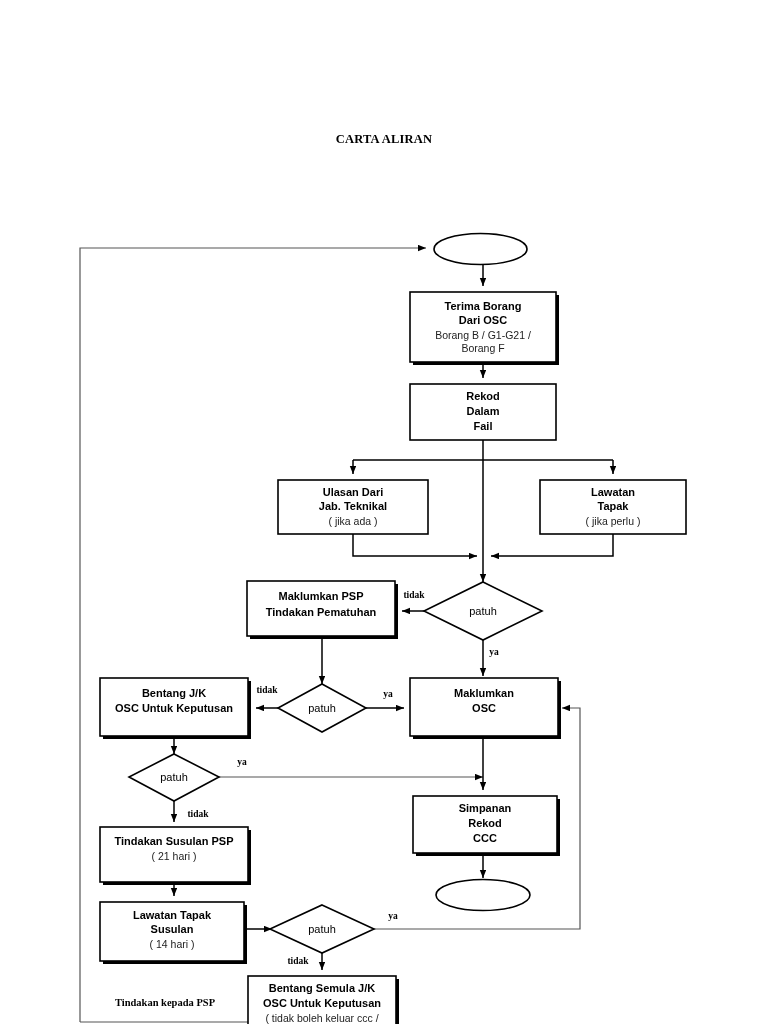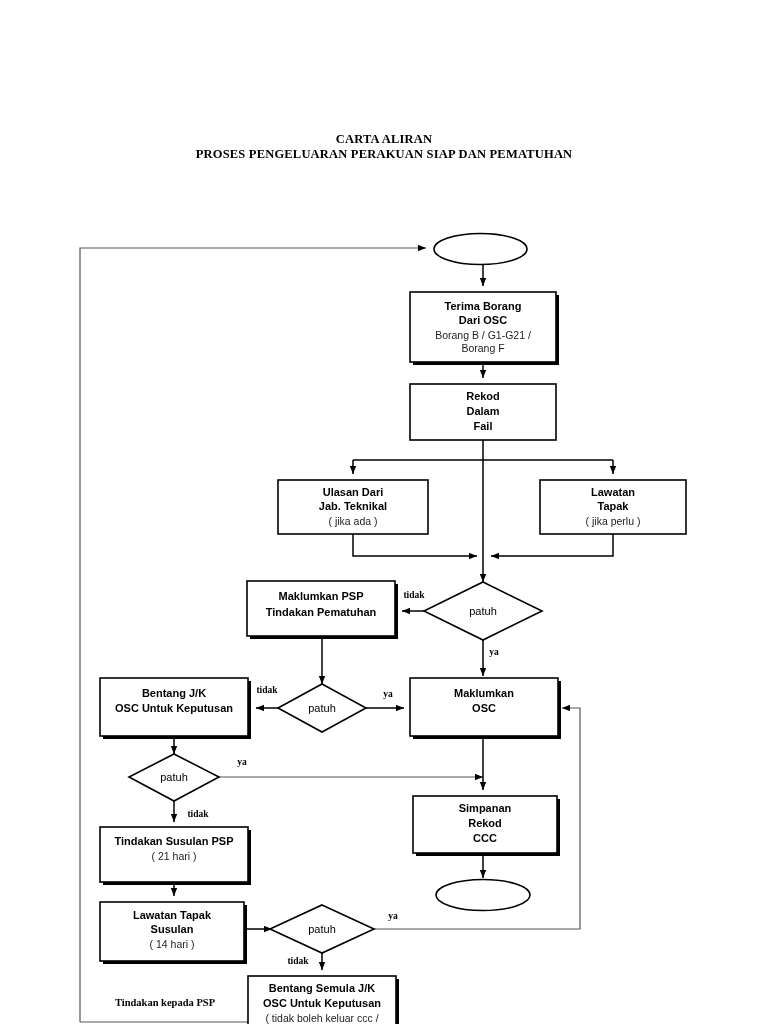--- a/index.html
+++ b/index.html
@@ -112,21 +112,20 @@
     dominant-baseline: middle;
   }
 </style>
 </head>
 <body>
 
 <div id="page">
 
   <div class="title-block">
     <div>CARTA ALIRAN</div>
-    <div>PROSES PENGELUARAN PERAKUAN SIAP DAN PEMATUHAN</div>
   </div>
 
   <svg id="flow" viewBox="0 0 768 1024">
     <defs>
       <marker id="arr" markerWidth="9" markerHeight="9" refX="8" refY="3.2" orient="auto" markerUnits="userSpaceOnUse">
         <path d="M0,0 L8,3.2 L0,6.4 z" fill="#000000"></path>
       </marker>
       <marker id="arrg" markerWidth="9" markerHeight="9" refX="8" refY="3.2" orient="auto" markerUnits="userSpaceOnUse">
         <path d="M0,0 L8,3.2 L0,6.4 z" fill="#000000"></path>
       </marker>

